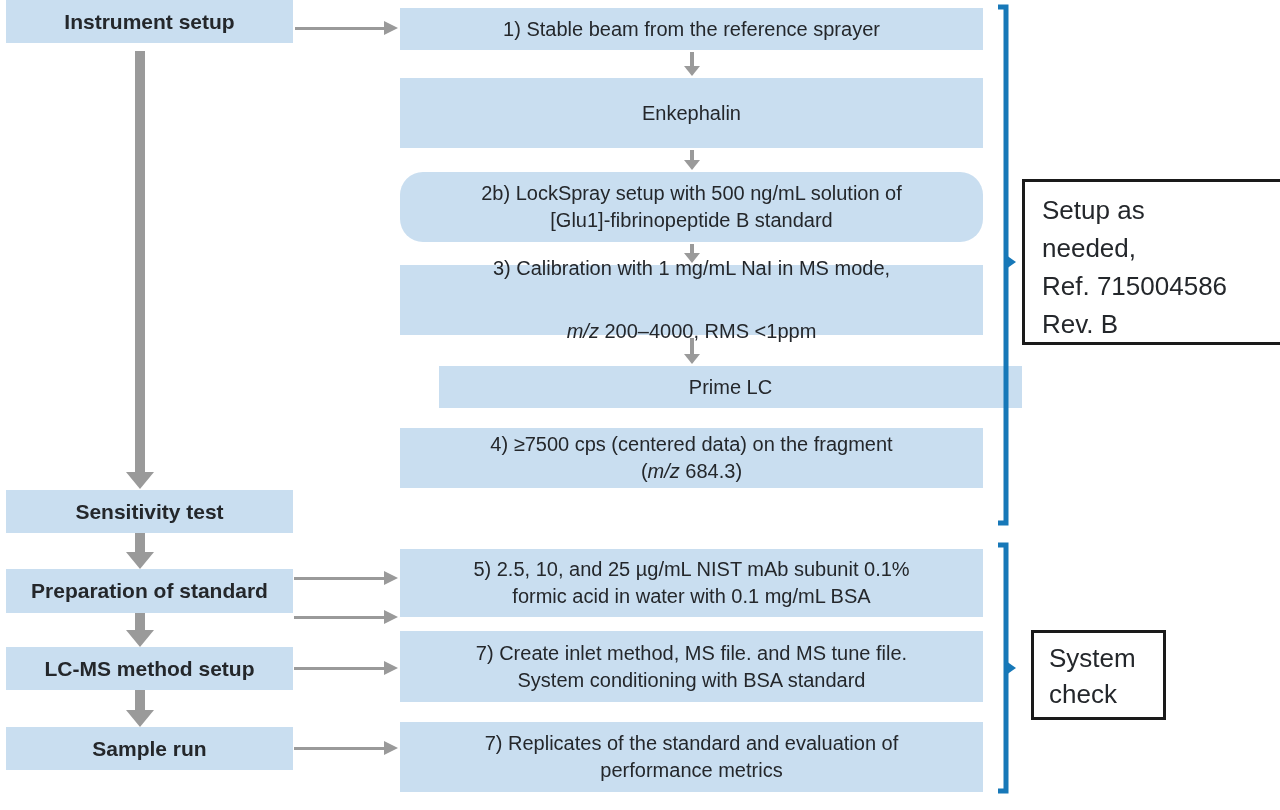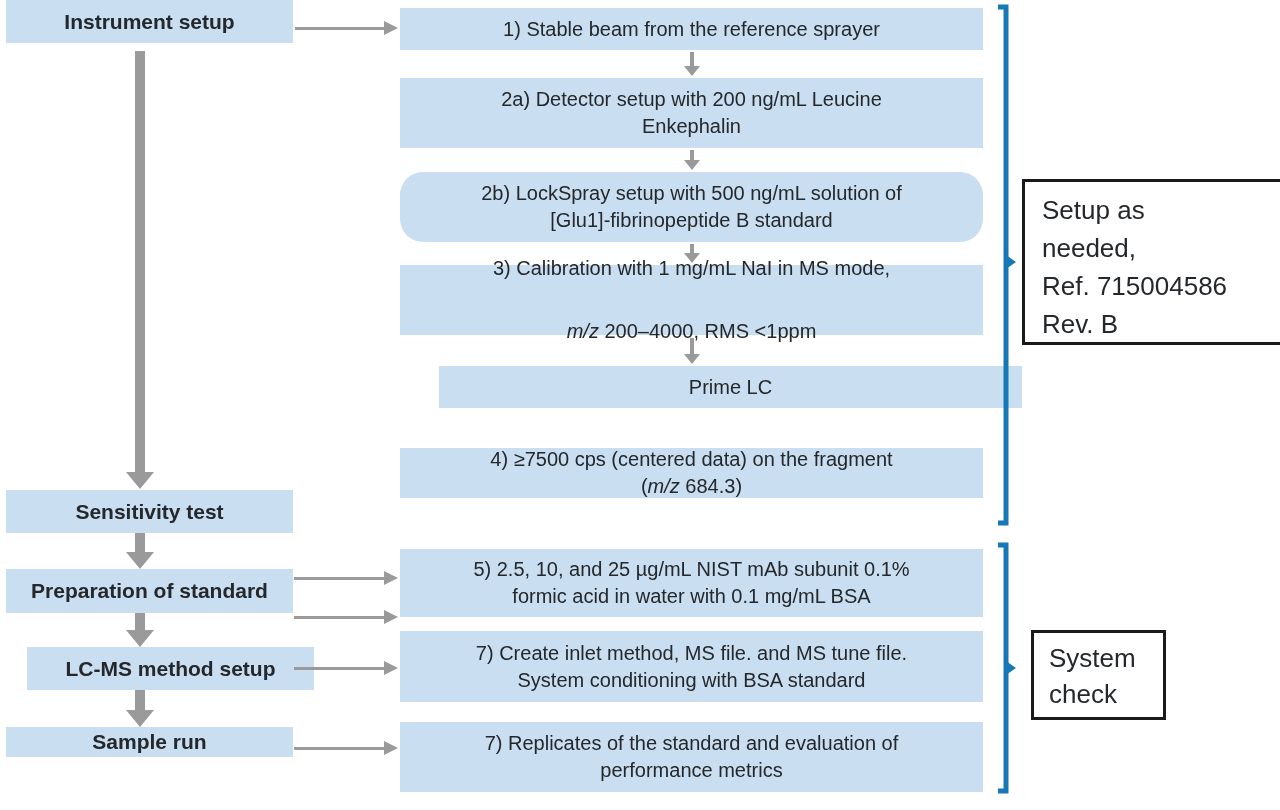--- a/index.html
+++ b/index.html
@@ -65,46 +65,45 @@
 
   <div class="stage-box" style="top:0;height:43px;">
     <span>Instrument setup</span>
   </div>
   <div class="stage-box" style="top:490px;height:43px;">
     <span>Sensitivity test</span>
   </div>
   <div class="stage-box" style="top:569px;height:44px;">
     <span>Preparation of standard</span>
   </div>
-  <div class="stage-box" style="top:647px;height:43px;margin-left:21px;">
+  <div class="stage-box" style="top:647px;height:43px;">
     <span>LC-MS method setup</span>
   </div>
-  <div class="stage-box" style="top:727px;height:30px;">
+  <div class="stage-box" style="top:727px;height:43px;">
     <span>Sample run</span>
   </div>
 
   <div class="step-box" style="top:8px;height:42px;">
     <span>1) Stable beam from the reference sprayer</span>
   </div>
   <div class="step-box" style="top:78px;height:70px;">
-    <span>2a) Detector setup with 200 ng/mL Leucine</span>
     <span>Enkephalin</span>
   </div>
   <div class="step-box" style="top:172px;height:70px;border-radius:23px;">
     <span>2b) LockSpray setup with 500 ng/mL solution of</span>
     <span>[Glu1]-fibrinopeptide B standard</span>
   </div>
   <div class="step-box" style="top:265px;height:70px;gap:36px;">
     <span>3) Calibration with 1 mg/mL NaI in MS mode,</span>
     <span><span class="it">m/z</span><span> 200–4000, RMS &lt;1ppm</span></span>
   </div>
   <div class="step-box" style="top:366px;height:42px;margin-left:39px;">
     <span>Prime LC</span>
   </div>
-  <div class="step-box" style="top:448px;height:50px;">
+  <div class="step-box" style="top:428px;height:60px;">
     <span>4) ≥7500 cps (centered data) on the fragment</span>
     <span><span>(</span><span class="it">m/z</span><span> 684.3)</span></span>
   </div>
   <div class="step-box" style="top:549px;height:68px;">
     <span>5) 2.5, 10, and 25 µg/mL NIST mAb subunit 0.1%</span>
     <span>formic acid in water with 0.1 mg/mL BSA</span>
   </div>
   <div class="step-box" style="top:631px;height:71px;">
     <span>7) Create inlet method, MS file. and MS tune file.</span>
     <span>System conditioning with BSA standard</span>

